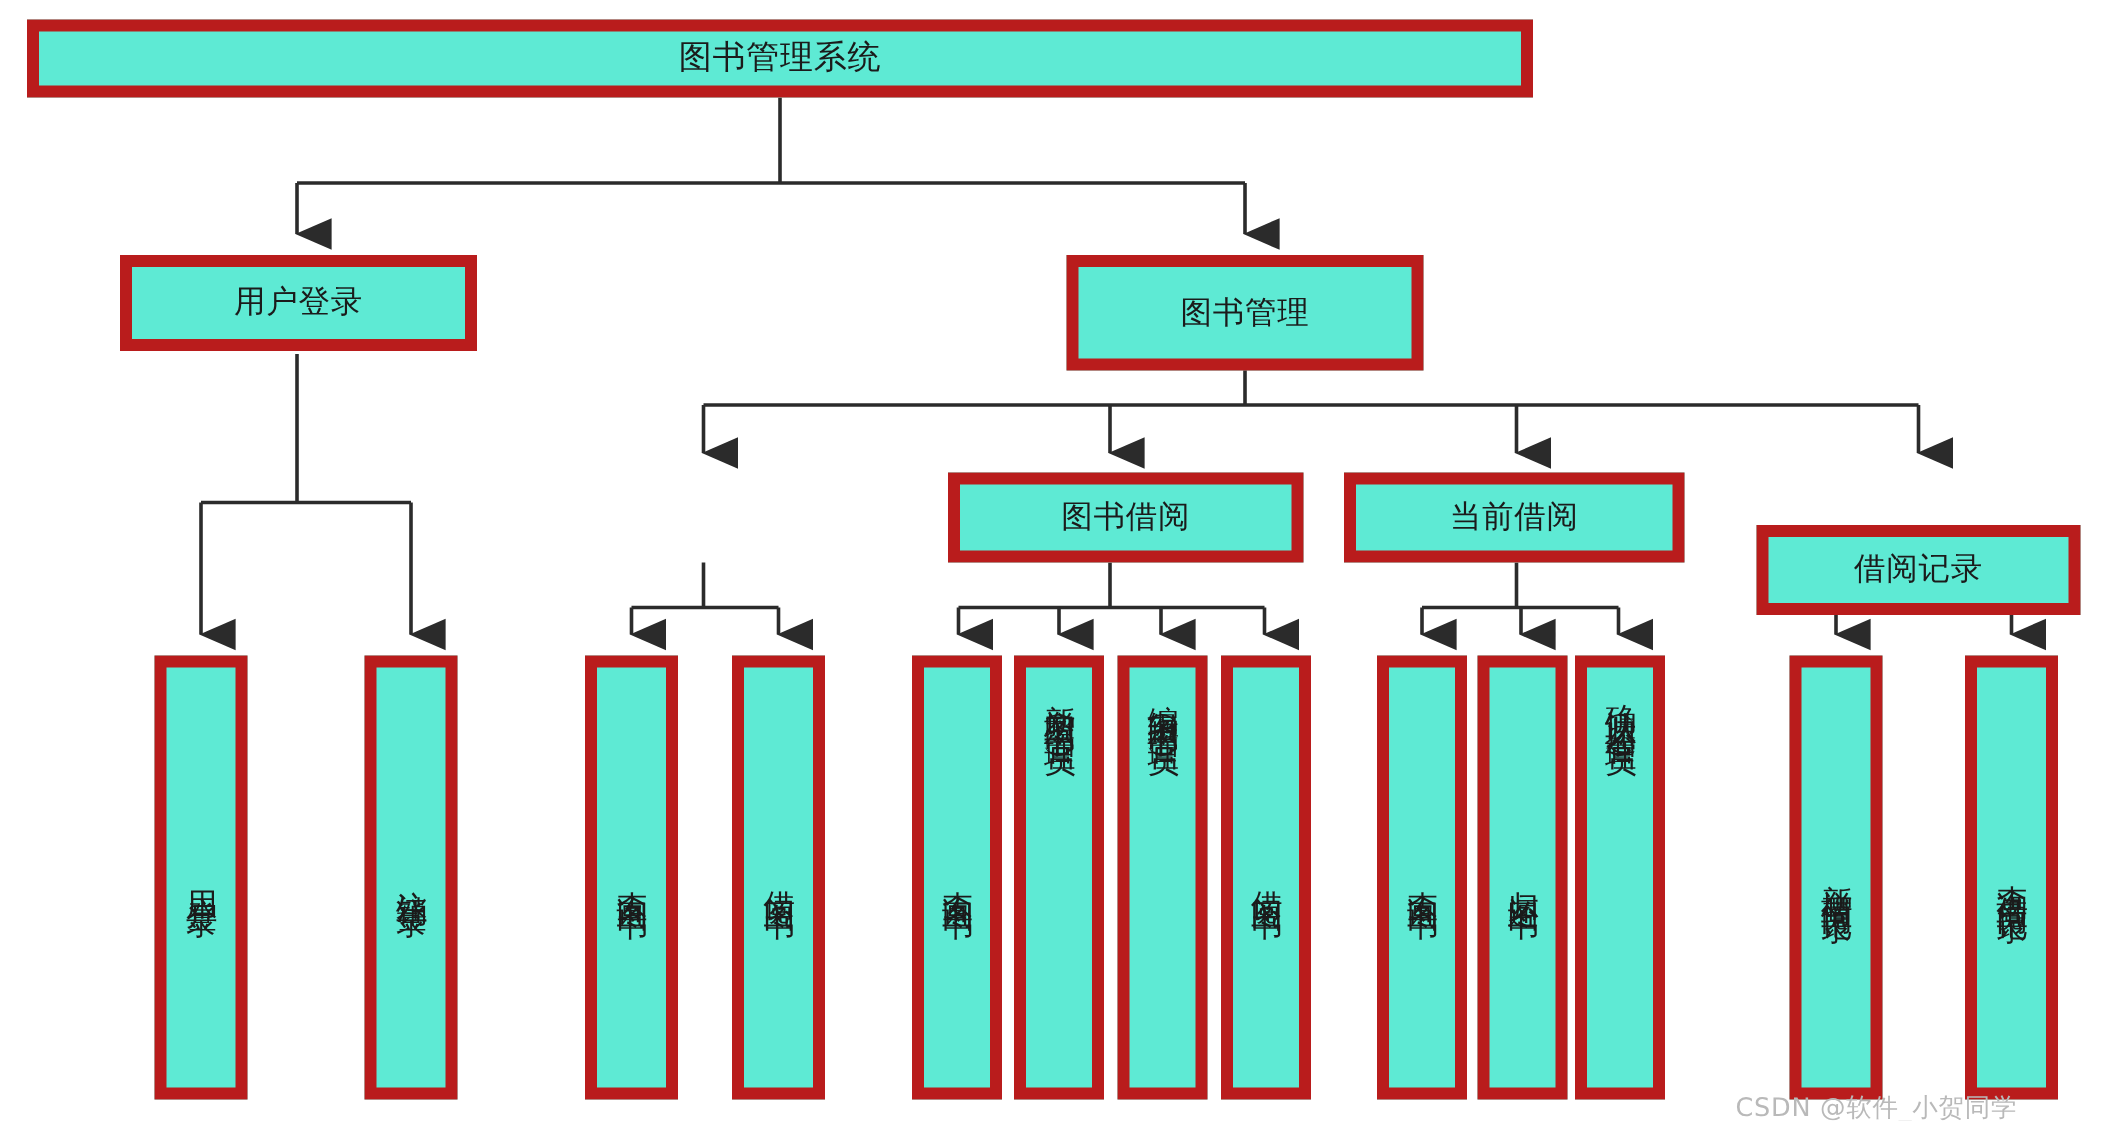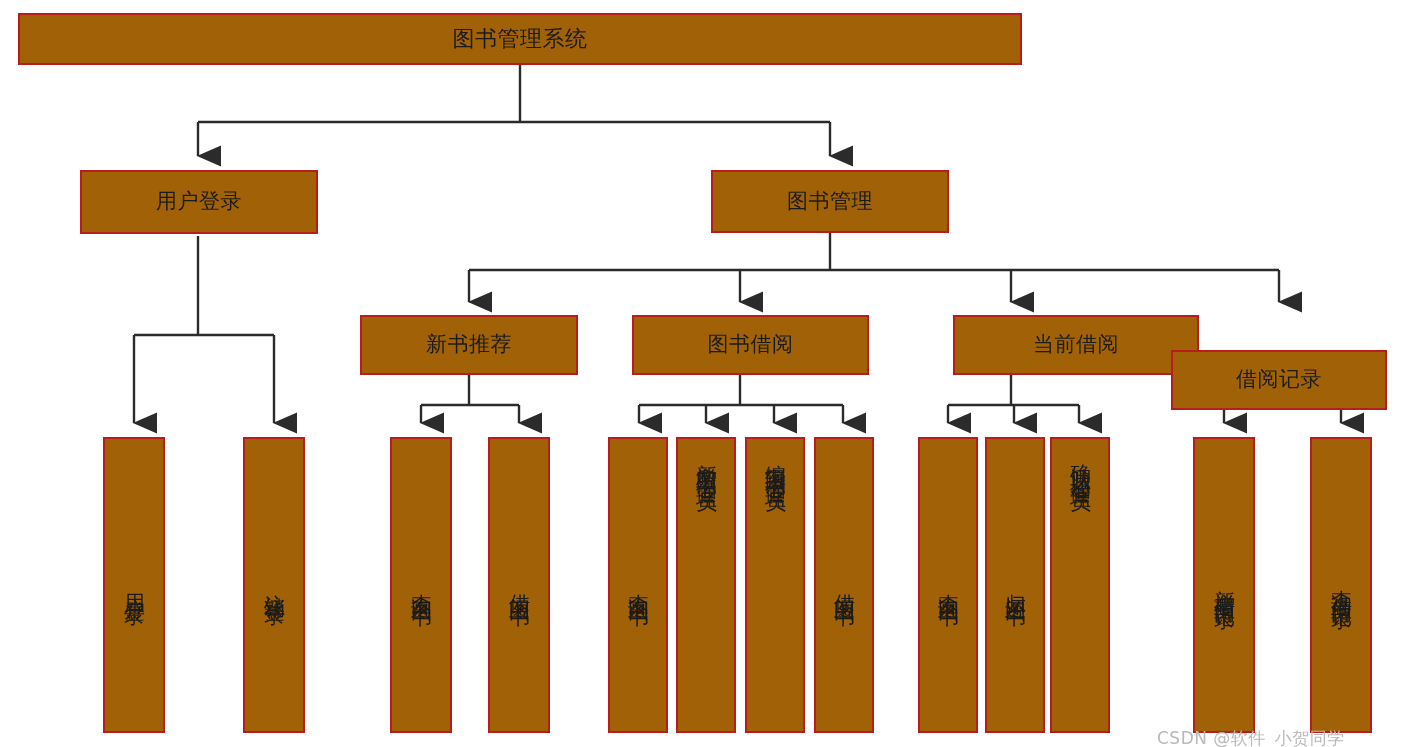--- a/index.html
+++ b/index.html
@@ -21,22 +21,22 @@
     position: absolute;
     left: 0;
     top: 0;
     width: 1405px;
     height: 747px;
     pointer-events: none;
   }
   .node {
     position: absolute;
     box-sizing: border-box;
-    background: #a16207;
-    border: 2px solid #b91c1c;
+    background: #5eead4;
+    border: 8px solid #b91c1c;
     display: flex;
     align-items: center;
     justify-content: center;
     color: #1b1b1b;
   }
   .node .label {
     display: block;
     text-align: center;
     line-height: 1.02;
   }
@@ -134,33 +134,30 @@
   </svg>
 
   <div class="node horiz root" style="left:18px; top:13px; width:1004px; height:52px;">
     <span class="label">图书管理系统</span>
   </div>
 
   <div class="node horiz" style="left:80px; top:170px; width:238px; height:64px;">
     <span class="label">用户登录</span>
   </div>
 
-  <div class="node horiz" style="left:711px; top:170px; width:238px; height:63px;">
+  <div class="node horiz" style="left:711px; top:170px; width:238px; height:77px;">
     <span class="label">图书管理</span>
   </div>
 
-  <div class="node horiz" style="left:360px; top:315px; width:218px; height:60px;">
-    <span class="label">新书推荐</span>
-  </div>
 
   <div class="node horiz" style="left:632px; top:315px; width:237px; height:60px;">
     <span class="label">图书借阅</span>
   </div>
 
-  <div class="node horiz" style="left:953px; top:315px; width:246px; height:60px;">
+  <div class="node horiz" style="left:896px; top:315px; width:227px; height:60px;">
     <span class="label">当前借阅</span>
   </div>
 
   <div class="node horiz" style="left:1171px; top:315px; width:216px; height:60px;margin-top:35px;">
     <span class="label">借阅记录</span>
   </div>
 
   <div class="node vert centered" style="left:103px; top:437px; width:62px; height:296px;">
     <span class="label">用户登录</span>
   </div>

